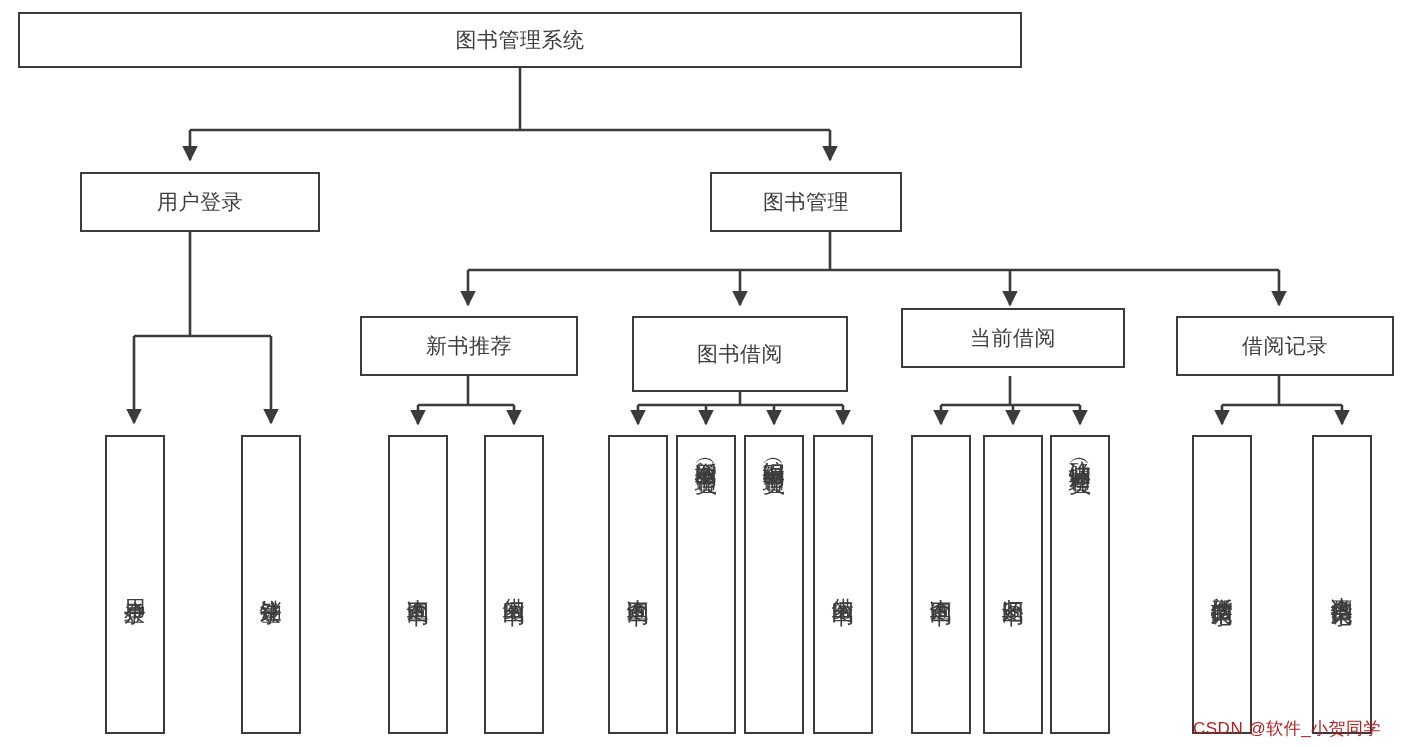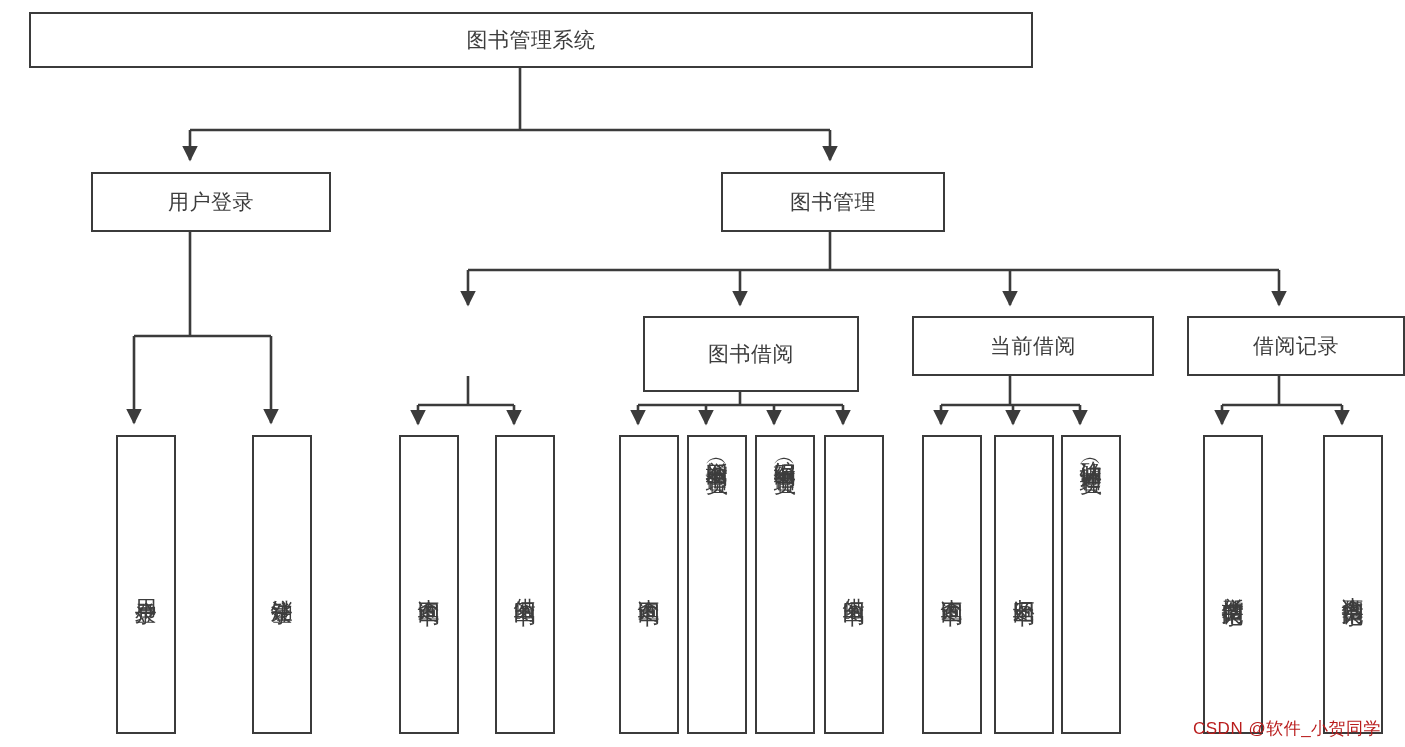--- a/index.html
+++ b/index.html
@@ -27,21 +27,20 @@
   }
   .node {
     position: absolute;
     box-sizing: border-box;
     border: 2px solid #3b3b3b;
     background: #ffffff;
     display: flex;
     align-items: center;
     justify-content: center;
     color: #3d3d3d;
-    margin-left: 11px;
   }
   .node-label {
     font-size: 21px;
     line-height: 1.15;
     letter-spacing: 0.5px;
     white-space: nowrap;
     color: #3d3d3d;
   }
   
   .node.vertical {
@@ -124,28 +123,31 @@
     </g>
   </svg>
 
   <div class="node" style="left:18px; top:12px; width:1004px; height:56px;">
     <span class="node-label">图书管理系统</span>
   </div>
 
   <div class="node" style="left:80px; top:172px; width:240px; height:60px;">
     <span class="node-label">用户登录</span>
   </div>
-  <div class="node" style="left:710px; top:172px; width:224px; height:60px;">
+  <div class="node" style="left:710px; top:172px; width:192px; height:60px;">
     <span class="node-label">图书管理</span>
   </div>
 
+  <div class="node" style="left:360px; top:316px; width:218px; height:60px;">
+    <span class="node-label">新书推荐</span>
+  </div>
   <div class="node" style="left:632px; top:316px; width:216px; height:76px;">
     <span class="node-label">图书借阅</span>
   </div>
-  <div class="node" style="left:901px; top:316px; width:242px; height:60px;">
+  <div class="node" style="left:901px; top:308px; width:224px; height:60px;">
     <span class="node-label">当前借阅</span>
   </div>
   <div class="node" style="left:1176px; top:316px; width:218px; height:60px;">
     <span class="node-label">借阅记录</span>
   </div>
 
   <div class="node vertical centered" style="left:105px; top:435px; width:60px; height:299px;">
     <span class="node-label">用户登录</span>
   </div>
   <div class="node vertical centered" style="left:241px; top:435px; width:60px; height:299px;">

